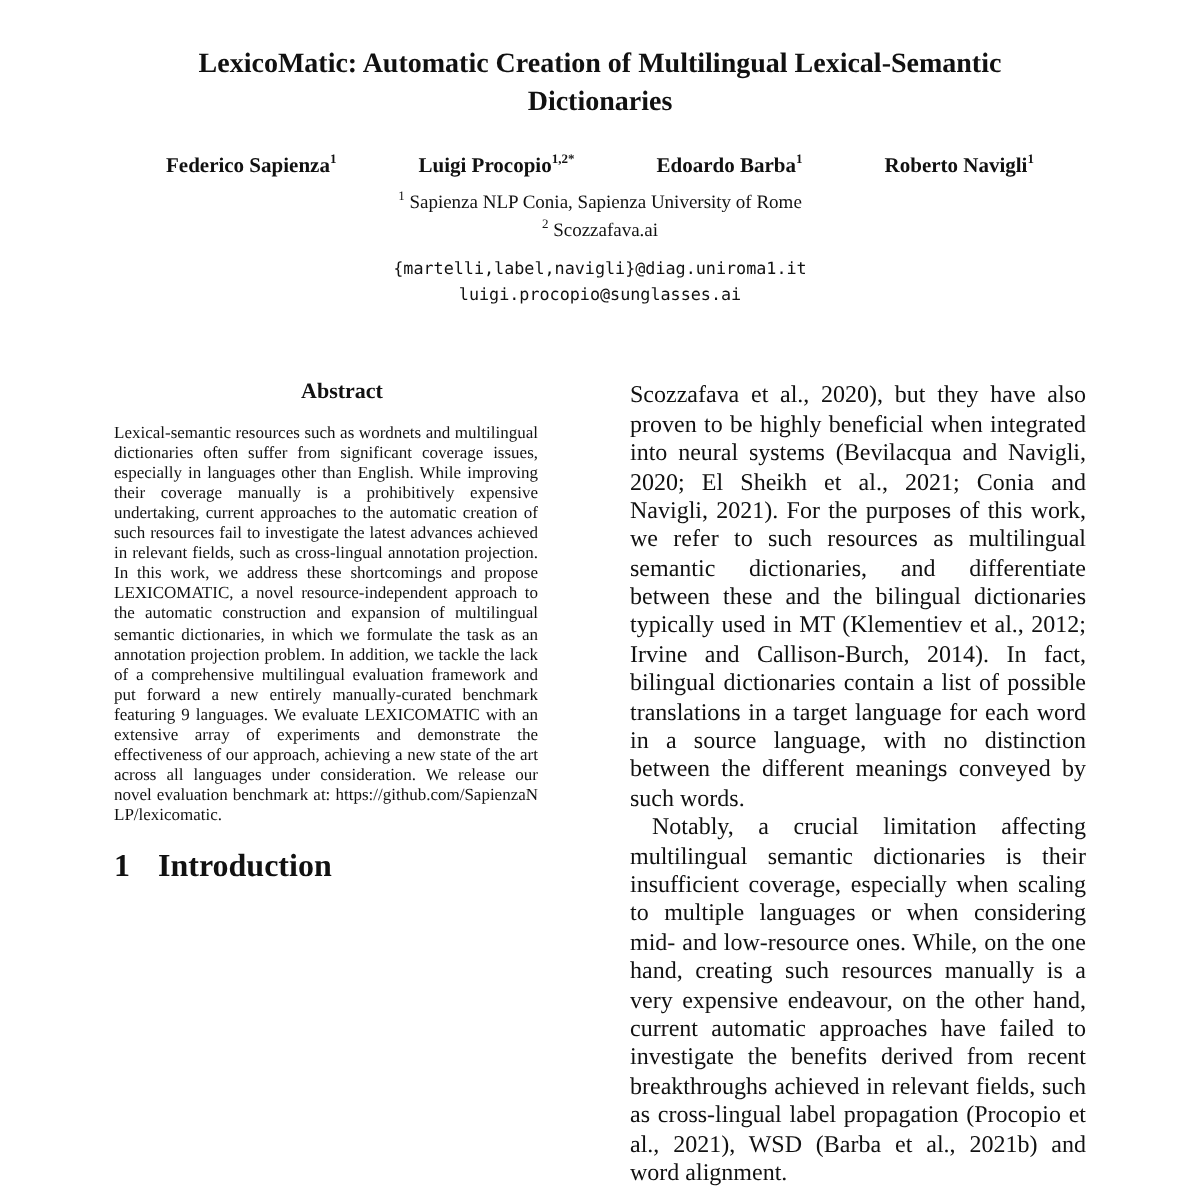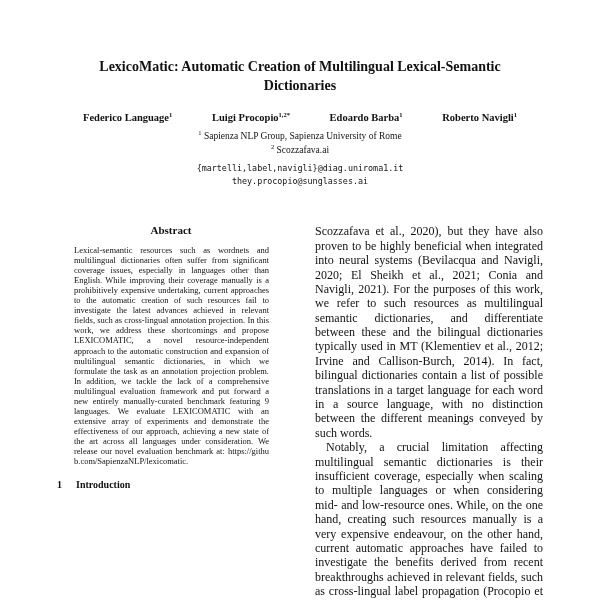--- a/index.html
+++ b/index.html
@@ -4,21 +4,21 @@
 <style>
   * { margin: 0; padding: 0; box-sizing: border-box; }
   html, body { background: #ffffff; }
   body {
     width: 600px; height: 600px; overflow: hidden;
     font-family: "Liberation Serif", serif;
     color: #111111;
   }
   .page {
     width: 600px; height: 600px; overflow: hidden;
-    padding: 58px 57px 0 57px;
+    padding: 24px 57px 0 57px;
     background: #ffffff;
   }
   .title {
     text-align: center;
     font-size: 14px;
     font-weight: bold;
     line-height: 1.35;
     margin: 0 10px 16px 10px;
   }
   .authors {
@@ -54,61 +54,61 @@
     margin-top: 36px;
   }
   .col { flex: 1; min-width: 0; }
   .abstract-heading {
     text-align: center;
     font-size: 11px;
     font-weight: bold;
     margin-bottom: 9px;
   }
   .abstract-body {
-    margin: 0 16px 0 17px;
+    margin: 0 16px 0 0;
     font-size: 8.5px;
     line-height: 1.18;
     text-align: justify;
   }
   .url { word-break: break-all; }
   .section-heading {
-    font-size: 10px;
+    font-size: 16px;
     font-weight: bold;
     margin: 13px 0 4px 0;
   }
   .section-heading .sec-num { margin-right: 14px; }
   .body-text {
     font-size: 12px;
     line-height: 1.2;
     text-align: justify;
   }
   .body-text + .body-text.indent { text-indent: 11px; }
 </style>
 </head>
 <body>
 
 <div class="page">
 
   <h1 class="title">LexicoMatic: Automatic Creation of Multilingual Lexical-Semantic Dictionaries</h1>
 
   <div class="authors">
-    <span class="author"><span>Federico Language</span><sup>1</sup></span>
+    <span class="author"><span>Federico Sapienza</span><sup>1</sup></span>
     <span class="author"><span>Luigi Procopio</span><sup>1,2*</sup></span>
     <span class="author"><span>Edoardo Barba</span><sup>1</sup></span>
     <span class="author"><span>Roberto Navigli</span><sup>1</sup></span>
   </div>
 
   <div class="affils">
-    <div class="affil"><sup>1</sup> <span>Sapienza NLP Group, Sapienza University of Rome</span></div>
+    <div class="affil"><sup>1</sup> <span>Sapienza NLP Conia, Sapienza University of Rome</span></div>
     <div class="affil"><sup>2</sup> <span>Scozzafava.ai</span></div>
   </div>
 
   <div class="emails">
     <div>{martelli,label,navigli}@diag.uniroma1.it</div>
-    <div>they.procopio@sunglasses.ai</div>
+    <div>luigi.procopio@sunglasses.ai</div>
   </div>
 
   <div class="columns">
 
     <div class="col">
       <h2 class="abstract-heading">Abstract</h2>
       <p class="abstract-body"><span>Lexical-semantic resources such as wordnets and multilingual dictionaries often suffer from significant coverage issues, especially in languages other than English. While improving their coverage manually is a prohibitively expensive undertaking, current approaches to the automatic creation of such resources fail to investigate the latest advances achieved in relevant fields, such as cross-lingual annotation projection. In this work, we address these shortcomings and propose LEXICOMATIC, a novel resource-independent approach to the automatic construction and expansion of multilingual semantic dictionaries, in which we formulate the task as an annotation projection problem. In addition, we tackle the lack of a comprehensive multilingual evaluation framework and put forward a new entirely manually-curated benchmark featuring 9 languages. We evaluate LEXICOMATIC with an extensive array of experiments and demonstrate the effectiveness of our approach, achieving a new state of the art across all languages under consideration. We release our novel evaluation benchmark at:</span> <span class="url">https://github.com/SapienzaNLP/lexicomatic.</span></p>
 
       <h3 class="section-heading"><span class="sec-num">1</span><span>Introduction</span></h3>
     </div>

